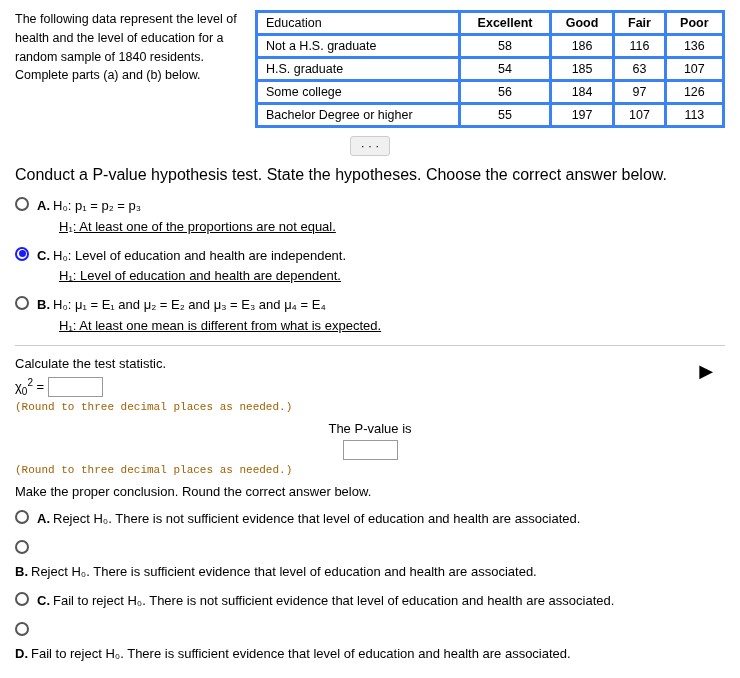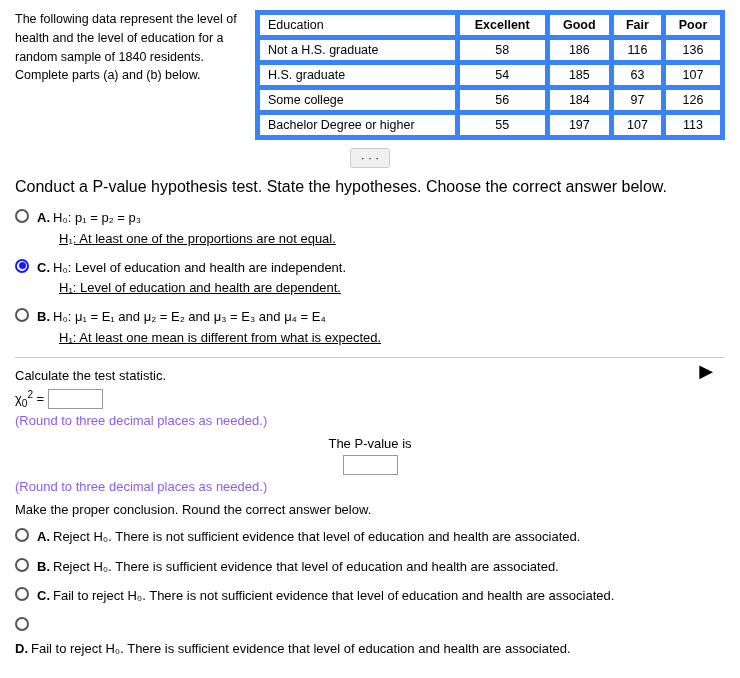--- a/index.html
+++ b/index.html
@@ -22,21 +22,21 @@
       font-size: 12.5px;
       line-height: 1.5;
       flex-shrink: 0;
     }
     .data-table {
       border-collapse: collapse;
       font-size: 12.5px;
       flex: 1;
     }
     .data-table th, .data-table td {
-      border: 5px solid #3b82f6;
+      border: 3px solid #3b82f6;
       padding: 3px 8px;
       text-align: center;
     }
     .data-table th {
       background: #fff;
       font-weight: bold;
     }
     .data-table td:first-child {
       text-align: left;
     }
@@ -129,23 +129,24 @@
     .chi-symbol {
       font-size: 13px;
     }
     .input-box {
       width: 50px;
       height: 20px;
       border: 1px solid #999;
       display: inline-block;
     }
     .round-note {
-      font-size: 13px;
-      color: #8b5cf6;
+      font-size: 11px;
+      color: #a16207;
       margin-bottom: 8px;
+      font-family: Liberation Mono, monospace;
     }
     .pvalue-row {
       display: flex;
       align-items: center;
       gap: 4px;
       margin-bottom: 4px;
     }
     .pvalue-label {
       font-size: 13px;
     }
@@ -262,26 +263,26 @@
     </div>
     <p class="round-note">(Round to three decimal places as needed.)</p>
   </div>
 
   <p class="conclusion-title">Make the proper conclusion. Round the correct answer below.</p>
   <div id="conclusion-options">
       <div class="option-item" style="margin-bottom: 10px;">
         <div class="radio-circle"></div>
         <div><span class="option-label">A.</span><span class="option-text">Reject H₀. There is not sufficient evidence that level of education and health are associated.</span></div>
       </div>
+      <div class="option-item" style="margin-bottom: 10px; flex-direction: column;">
+        <div class="radio-circle"></div>
+        <div><span class="option-label">B.</span><span class="option-text">Reject H₀. There is sufficient evidence that level of education and health are associated.</span></div>
+      </div>
       <div class="option-item" style="margin-bottom: 10px;">
         <div class="radio-circle"></div>
-        <div><span class="option-label">B.</span><span class="option-text">Reject H₀. There is sufficient evidence that level of education and health are associated.</span></div>
-      </div>
-      <div class="option-item" style="margin-bottom: 10px;">
-        <div class="radio-circle"></div>
         <div><span class="option-label">C.</span><span class="option-text">Fail to reject H₀. There is not sufficient evidence that level of education and health are associated.</span></div>
       </div>
       <div class="option-item" style="margin-bottom: 2px; flex-direction: column;">
         <div class="radio-circle"></div>
         <div><span class="option-label">D.</span><span class="option-text">Fail to reject H₀. There is sufficient evidence that level of education and health are associated.</span></div>
       </div>
     </div>
 
   <div class="cursor-icon">▶</div>
 

